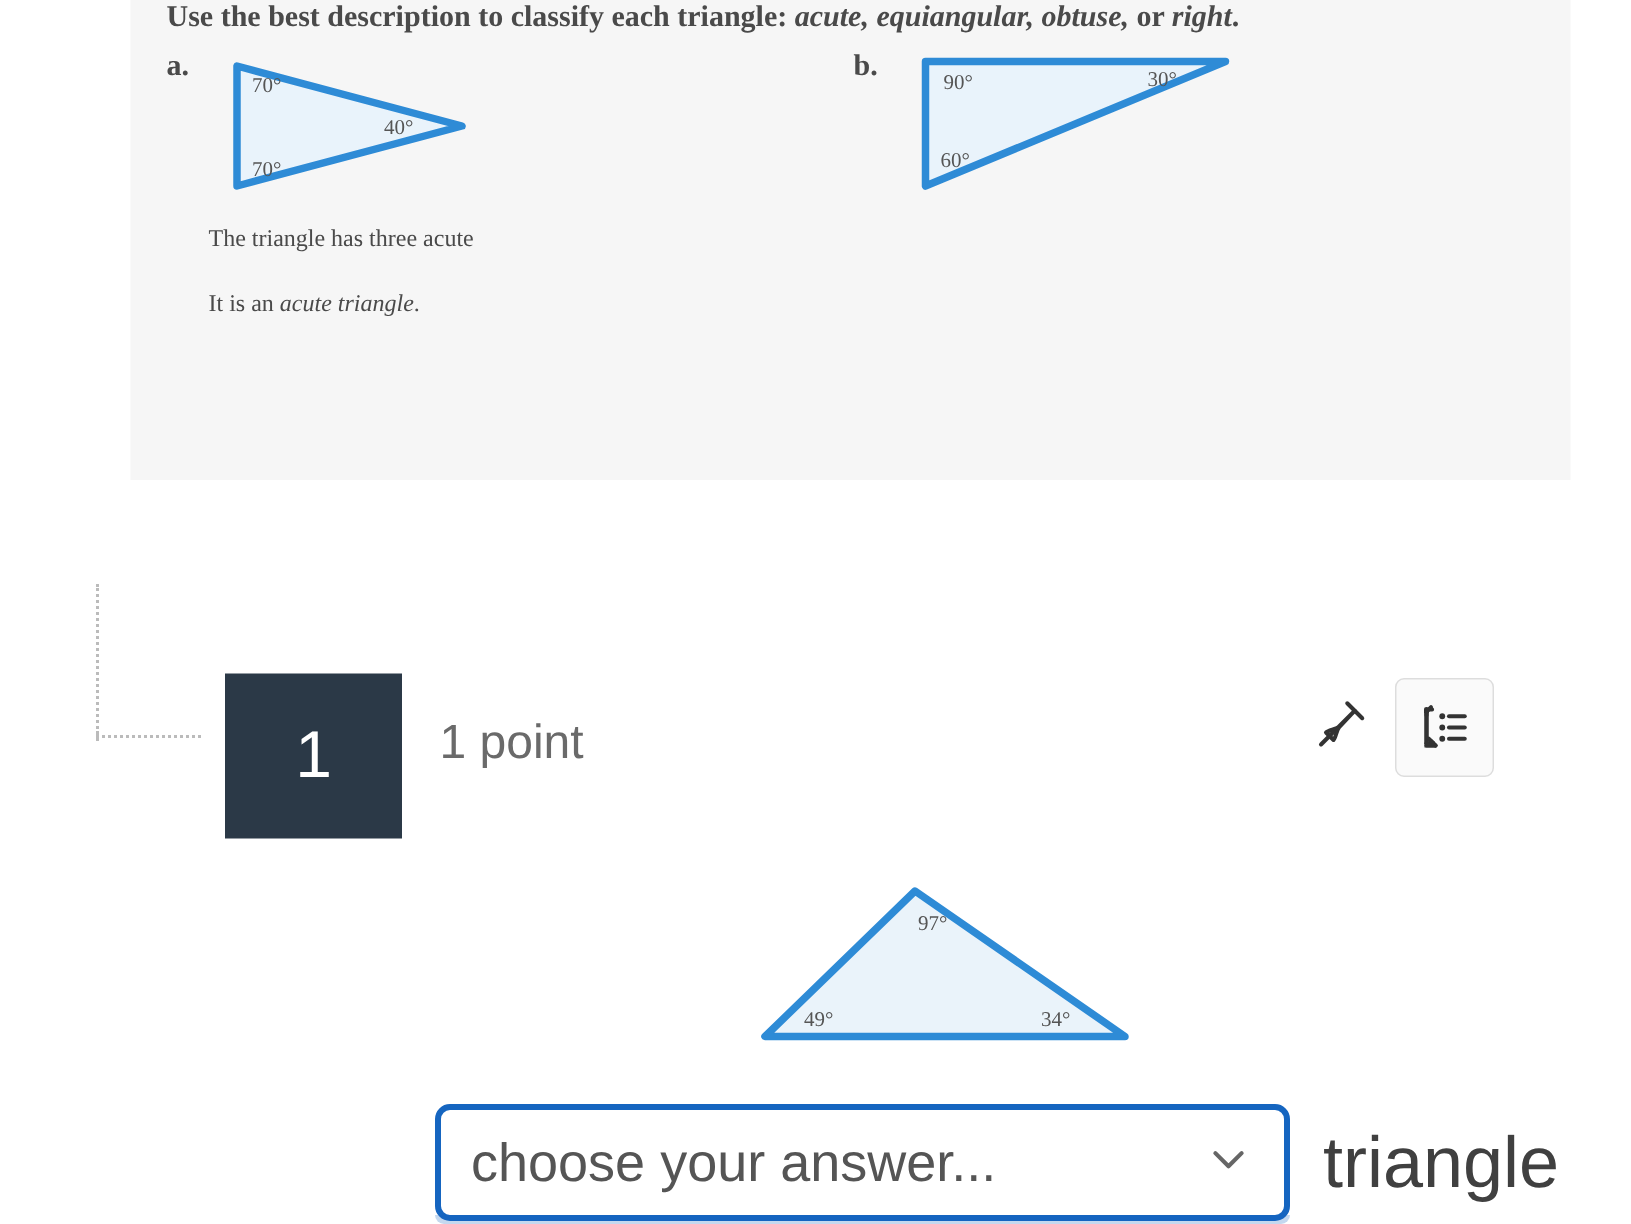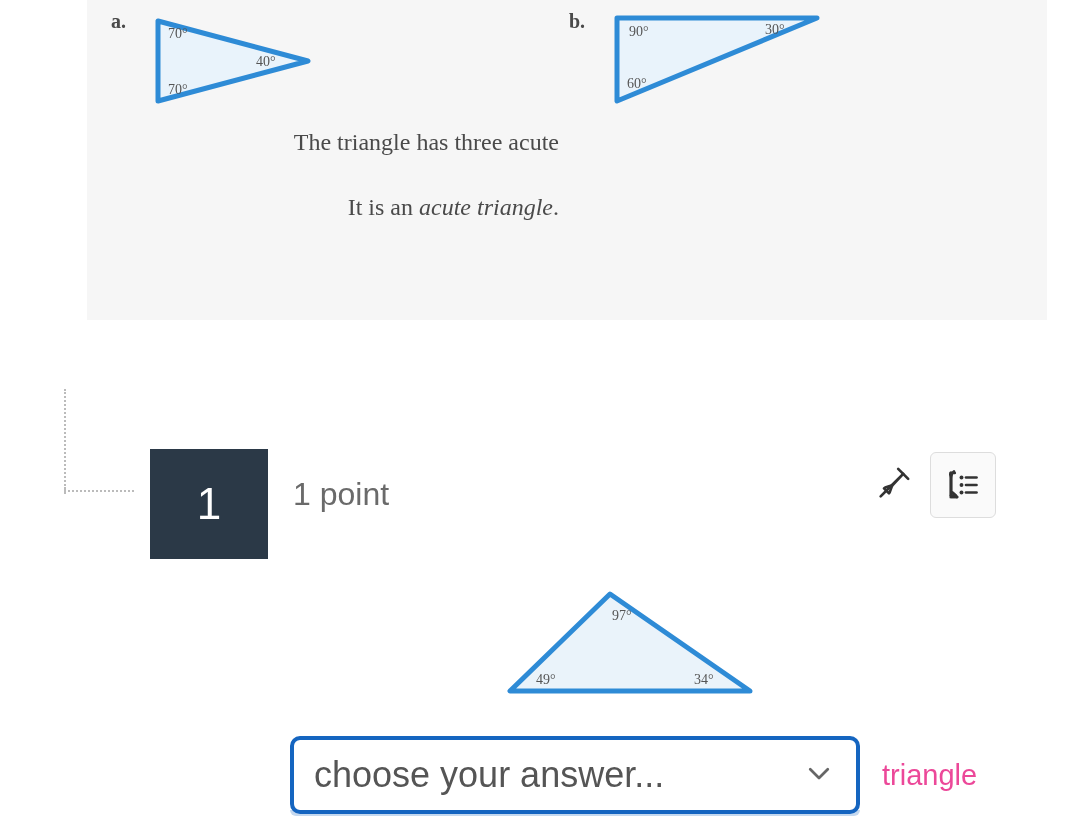--- a/index.html
+++ b/index.html
@@ -10,21 +10,21 @@
            font-family:Georgia,"Times New Roman",serif;color:#4a4a4a;}
   .prompt{font-size:20px;}
   .prompt .bold{font-weight:700;}
   .prompt .ital{font-style:italic;font-weight:600;}
   .cols{display:flex;margin-top:6px;}
   .col{width:50%;box-sizing:border-box;}
   .label{font-weight:700;font-size:20px;display:inline-block;vertical-align:top;margin-top:4px;}
   .tri-wrap{display:inline-block;vertical-align:top;margin-left:8px;}
   svg.tri{display:block;}
   .ang{fill:#555;font:14px Georgia,serif;}
-  .expl{font-size:24px;line-height:1.35;margin-top:10px;padding-left:28px;max-width:420px;text-align:right;}
+  .expl{font-size:16px;line-height:1.35;margin-top:10px;padding-left:28px;max-width:420px;}
   .ital2{font-style:italic;}
   
   .q-marker{position:absolute;left:64px;top:389px;width:70px;height:142px;}
   .q-marker-top{border-left:2px dotted #bbb;height:100px;width:1px;}
   .q-marker-corner{border-left:2px dotted #bbb;border-bottom:2px dotted #bbb;width:68px;height:1px;}
   .q-num{position:absolute;left:150px;top:449px;width:118px;height:110px;
          background:#2b3947;color:#fff;font-size:44px;display:flex;
          align-items:center;justify-content:center;}
   .q-pts{position:absolute;left:293px;top:476px;font-size:32px;color:#6a6a6a;}
   .pin{position:absolute;left:874px;top:463px;}
@@ -36,29 +36,32 @@
   
   .answer-row{position:absolute;left:290px;bottom:2px;display:flex;align-items:center;}
   .select{position:relative;width:570px;height:78px;border:4px solid #1565c0;
           border-radius:10px;background:#fff;display:flex;align-items:center;
           padding:0 64px 0 20px;box-sizing:border-box;cursor:pointer;}
   .select::after{content:"";position:absolute;left:-4px;right:-4px;bottom:-6px;height:6px;
                  border-bottom-left-radius:12px;border-bottom-right-radius:12px;
                  background:#1565c0;opacity:.25;}
   .select-text{font-size:36px;color:#555;white-space:nowrap;overflow:hidden;text-overflow:ellipsis;}
   .chev{position:absolute;right:22px;top:50%;transform:translateY(-50%);}
-  .suffix{font-size:29px;color:#ec4899;margin-left:22px;}
+  .suffix{font-size:48px;color:#404040;margin-left:22px;}
   
 </style>
 </head>
 <body>
 
 <div class="page">
 
   <div class="example">
+    <div class="prompt">
+      <span class="bold">Use the best description to classify each triangle: </span><span class="bold ital">acute, equiangular, obtuse,</span><span class="bold"> or </span><span class="bold ital">right</span><span class="bold">.</span>
+    </div>
 
     <div class="cols">
 
       <div class="col">
         <span class="label">a.</span>
         <span class="tri-wrap">
           <svg class="tri" width="180" height="110" viewBox="0 0 180 110">
             <polygon points="20,15 20,95 170,55" fill="#e9f3fb" stroke="#2e8bd6" stroke-width="5" stroke-linejoin="round"></polygon>
             <text class="ang" x="30" y="32">70°</text>
             <text class="ang" x="118" y="60">40°</text>

